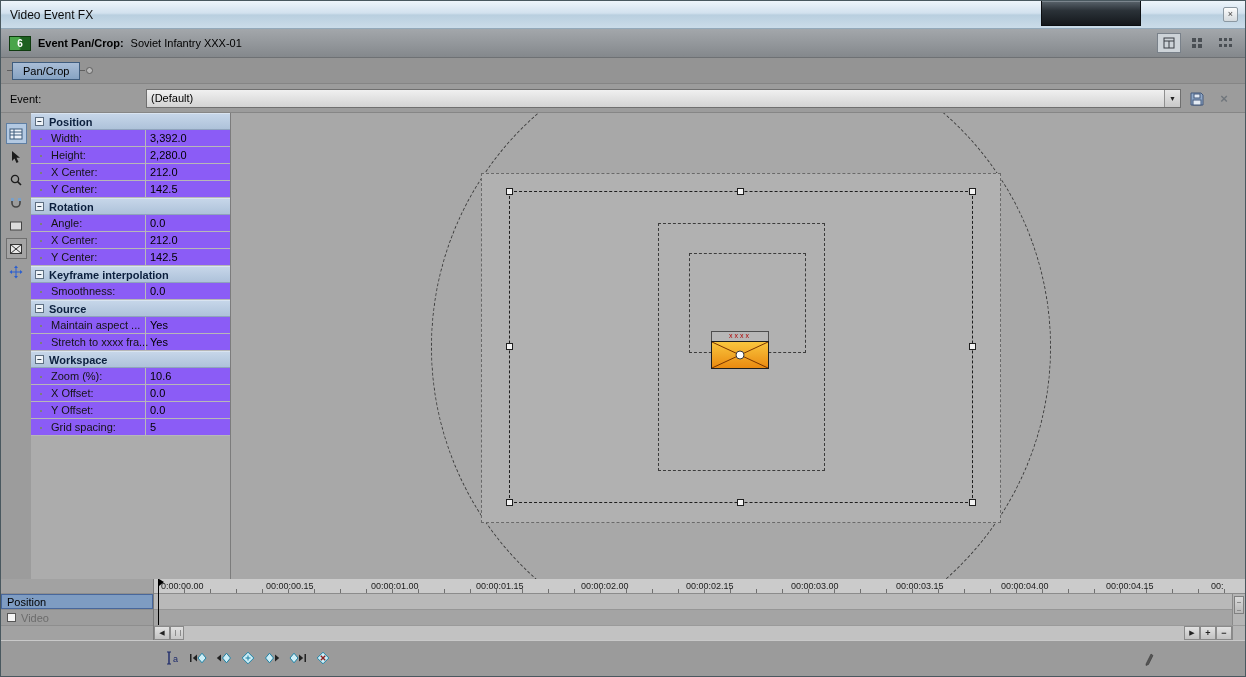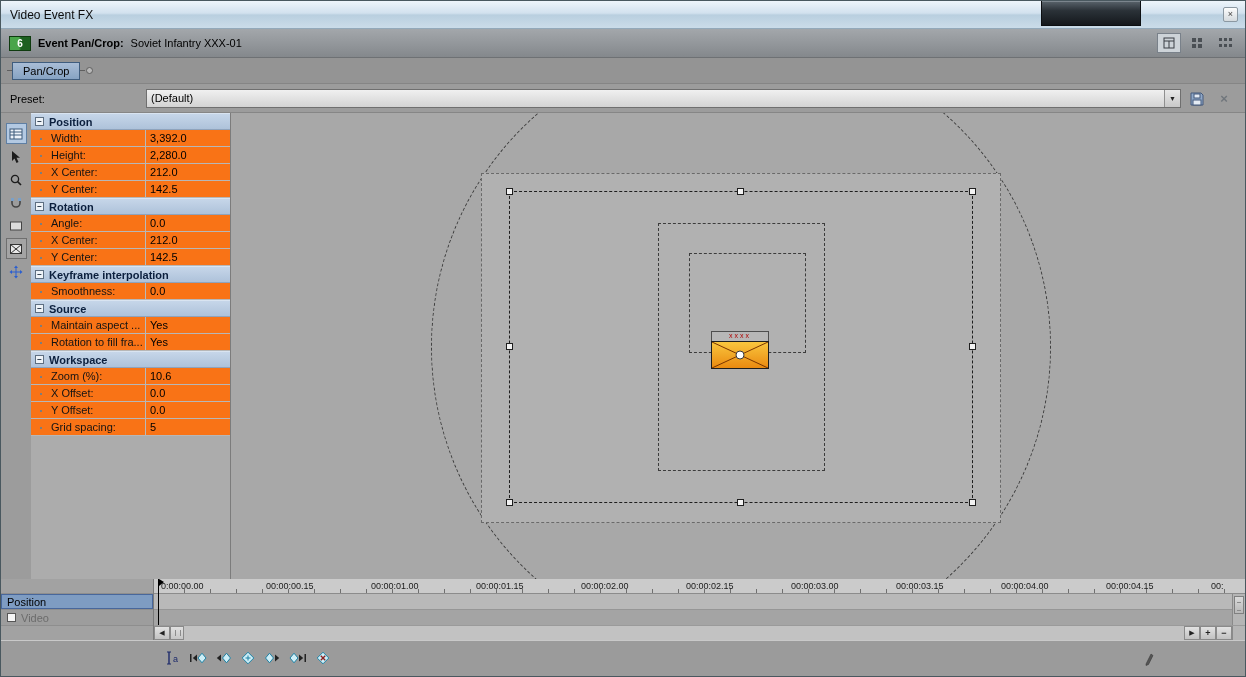--- a/index.html
+++ b/index.html
@@ -65,21 +65,21 @@
   .tbtn.sel { background: #b3c9e2; border-color: #5f7fa3; }
   .tbtn.pressed { background: #a4a4a4; border-color: #6f6f6f; }
 
   .props { width: 200px; background: #acacac; border-right: 1px solid #7c7c7c; }
   .sec-h { height: 17px; background: linear-gradient(#c6d6e9, #aec2da);
     border-top: 1px solid #d9e4f1; border-bottom: 1px solid #8fa3bc;
     display: flex; align-items: center; gap: 5px; padding-left: 4px;
     font-weight: bold; color: #0b1f3d; }
   .minus { width: 9px; height: 9px; background: #eef3f8; border: 1px solid #5e6f82;
     font-size: 8px; line-height: 7px; text-align: center; color: #16263a; flex: none; }
-  .prow { position: relative; height: 17px; border-bottom: 1px solid #b7b7b7; background: #f97316; padding-left: 24px; }
+  .prow { position: relative; height: 17px; border-bottom: 1px solid #b7b7b7; background: #8b5cf6; padding-left: 24px; }
   .prow .dot { position: absolute; left: 9px; top: 8px; width: 2px; height: 2px; background: #7d7d7d; }
   .plabel { position: absolute; left: 20px; top: 2px; color: #141414; }
   .pvalue { position: absolute; left: 119px; top: 2px; color: #000; }
   .prow::after { content: ""; position: absolute; left: 114px; top: 0; bottom: 0; width: 1px; background: #b9b9b9; }
 
   
   .viewport { flex: 1; position: relative; background: #a8a8a8; overflow: hidden; }
   .guide-circle { position: absolute; left: 200px; top: -76px; width: 620px; height: 620px;
     border: 1px dashed #3e3e3e; border-radius: 50%; }
   .gridrect { position: absolute; left: 250px; top: 60px; width: 520px; height: 350px;
@@ -197,21 +197,21 @@
   <div class="tabrow">
     <span class="chain-stub"></span>
     <div class="tabchip">
       <span>Pan/Crop</span>
     </div>
     <span class="chain-stub"></span>
     <span class="chain-node"></span>
   </div>
 
   <div class="presetrow">
-    <span class="preset-label">Preset:</span>
+    <span class="preset-label">Event:</span>
     <div class="combo">
       <span>(Default)</span>
       <span class="combo-arrow">▼</span>
     </div>
     <div class="preset-btn">
       <svg width="16" height="16" viewBox="0 0 16 16">
           <path d="M2 2 h10 l2 2 v10 h-12 z" fill="#8fa8c8" stroke="#44597a"></path>
           <rect x="5" y="3" width="6" height="4" fill="#e4ebf4" stroke="#44597a"></rect>
           <rect x="4" y="9" width="8" height="5" fill="#e4ebf4" stroke="#44597a"></rect>
         </svg>
@@ -332,21 +332,21 @@
         <span class="minus">−</span>
         <span>Source</span>
       </div>
       <div class="prow">
           <i class="dot"></i>
           <span class="plabel">Maintain aspect ...</span>
           <span class="pvalue">Yes</span>
         </div>
       <div class="prow">
           <i class="dot"></i>
-          <span class="plabel">Rotation to fill fra...</span>
+          <span class="plabel">Stretch to xxxx fra...</span>
           <span class="pvalue">Yes</span>
         </div>
 
       <div class="sec-h">
         <span class="minus">−</span>
         <span>Workspace</span>
       </div>
       <div class="prow">
           <i class="dot"></i>
           <span class="plabel">Zoom (%):</span>

